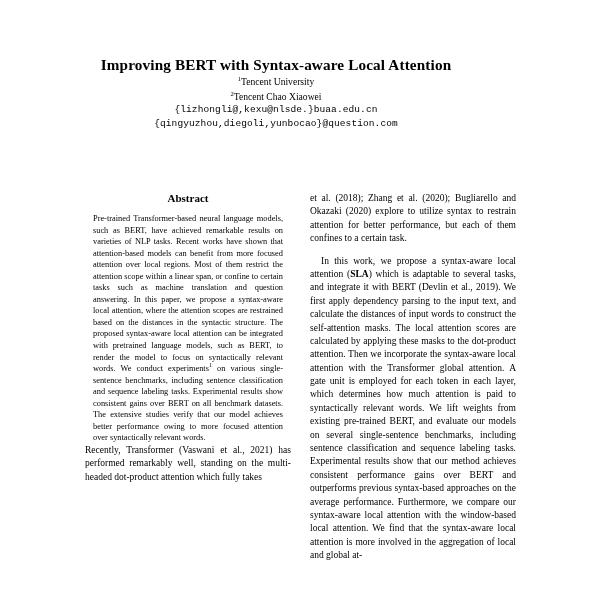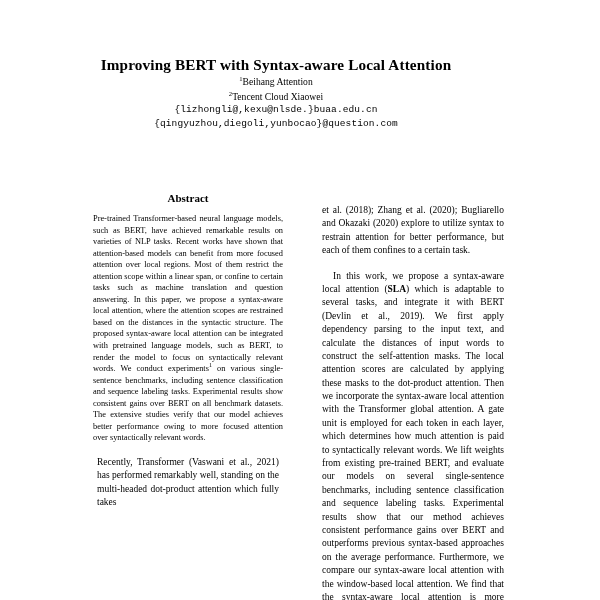--- a/index.html
+++ b/index.html
@@ -107,21 +107,21 @@
     font-size: 11.4px;
     font-weight: bold;
     margin: 14px 0 6px 0;
   }
   .section-head .num {
     display: inline-block;
     min-width: 15px;
   }
 
   .body-text {
-    margin: 12px;
+    margin: 0;
     font-size: 9.5px;
     line-height: 1.41;
     text-align: justify;
     text-justify: inter-word;
   }
   .body-text + .body-text {
     margin-top: 9px;
   }
   .indent {
     text-indent: 11px;
@@ -133,24 +133,24 @@
 </head>
 <body>
 
 <div class="page">
 
   <div class="title-block">
     <h1 class="paper-title">Improving BERT with Syntax-aware Local Attention</h1>
 
 
     <div class="affil">
-      <sup>1</sup><span>Beihang Attention</span>
+      <sup>1</sup><span>Tencent University</span>
     </div>
     <div class="affil">
-      <sup>2</sup><span>Tencent Cloud Xiaowei</span>
+      <sup>2</sup><span>Tencent Chao Xiaowei</span>
     </div>
 
     <div class="emails">
       <div>{lizhongli@,kexu@nlsde.}buaa.edu.cn</div>
       <div>{qingyuzhou,diegoli,yunbocao}@question.com</div>
     </div>
   </div>
 
   <div class="columns">
 

